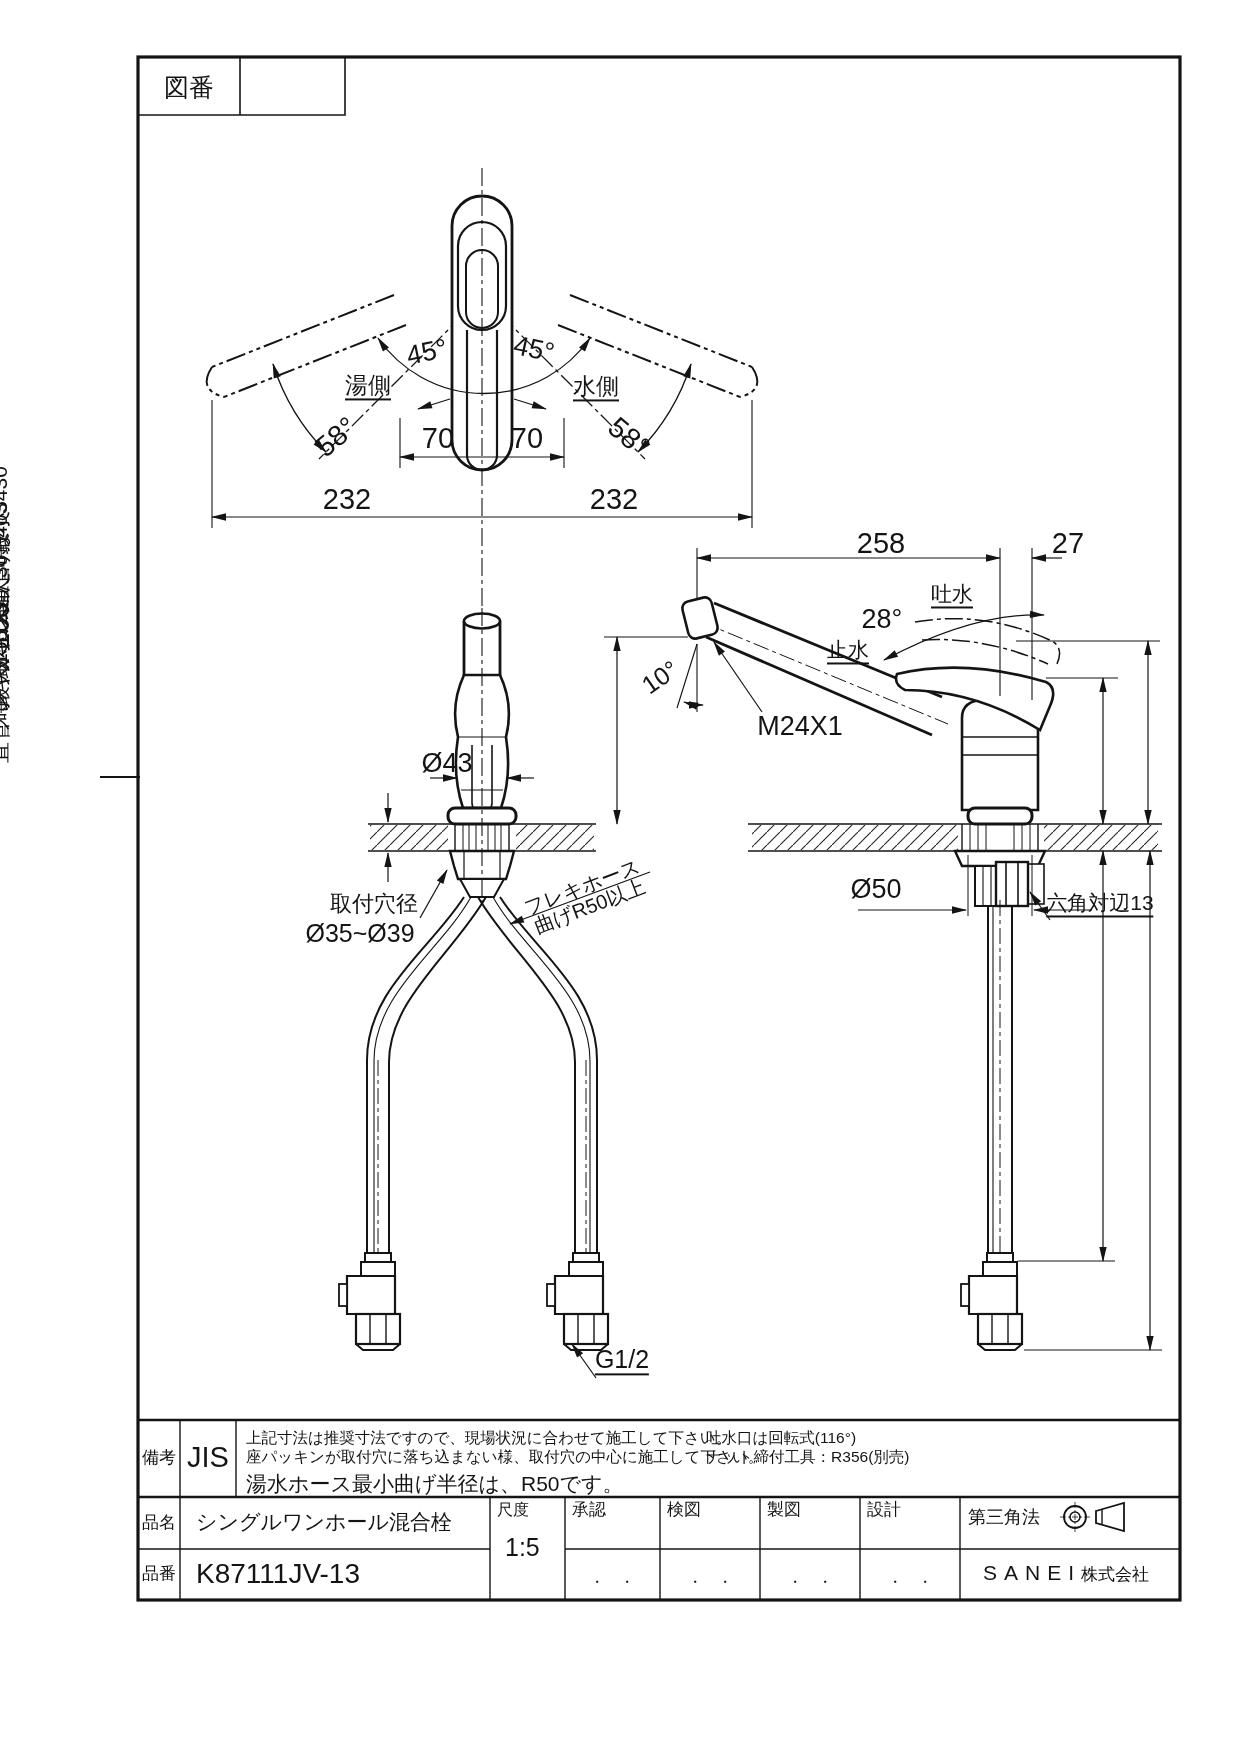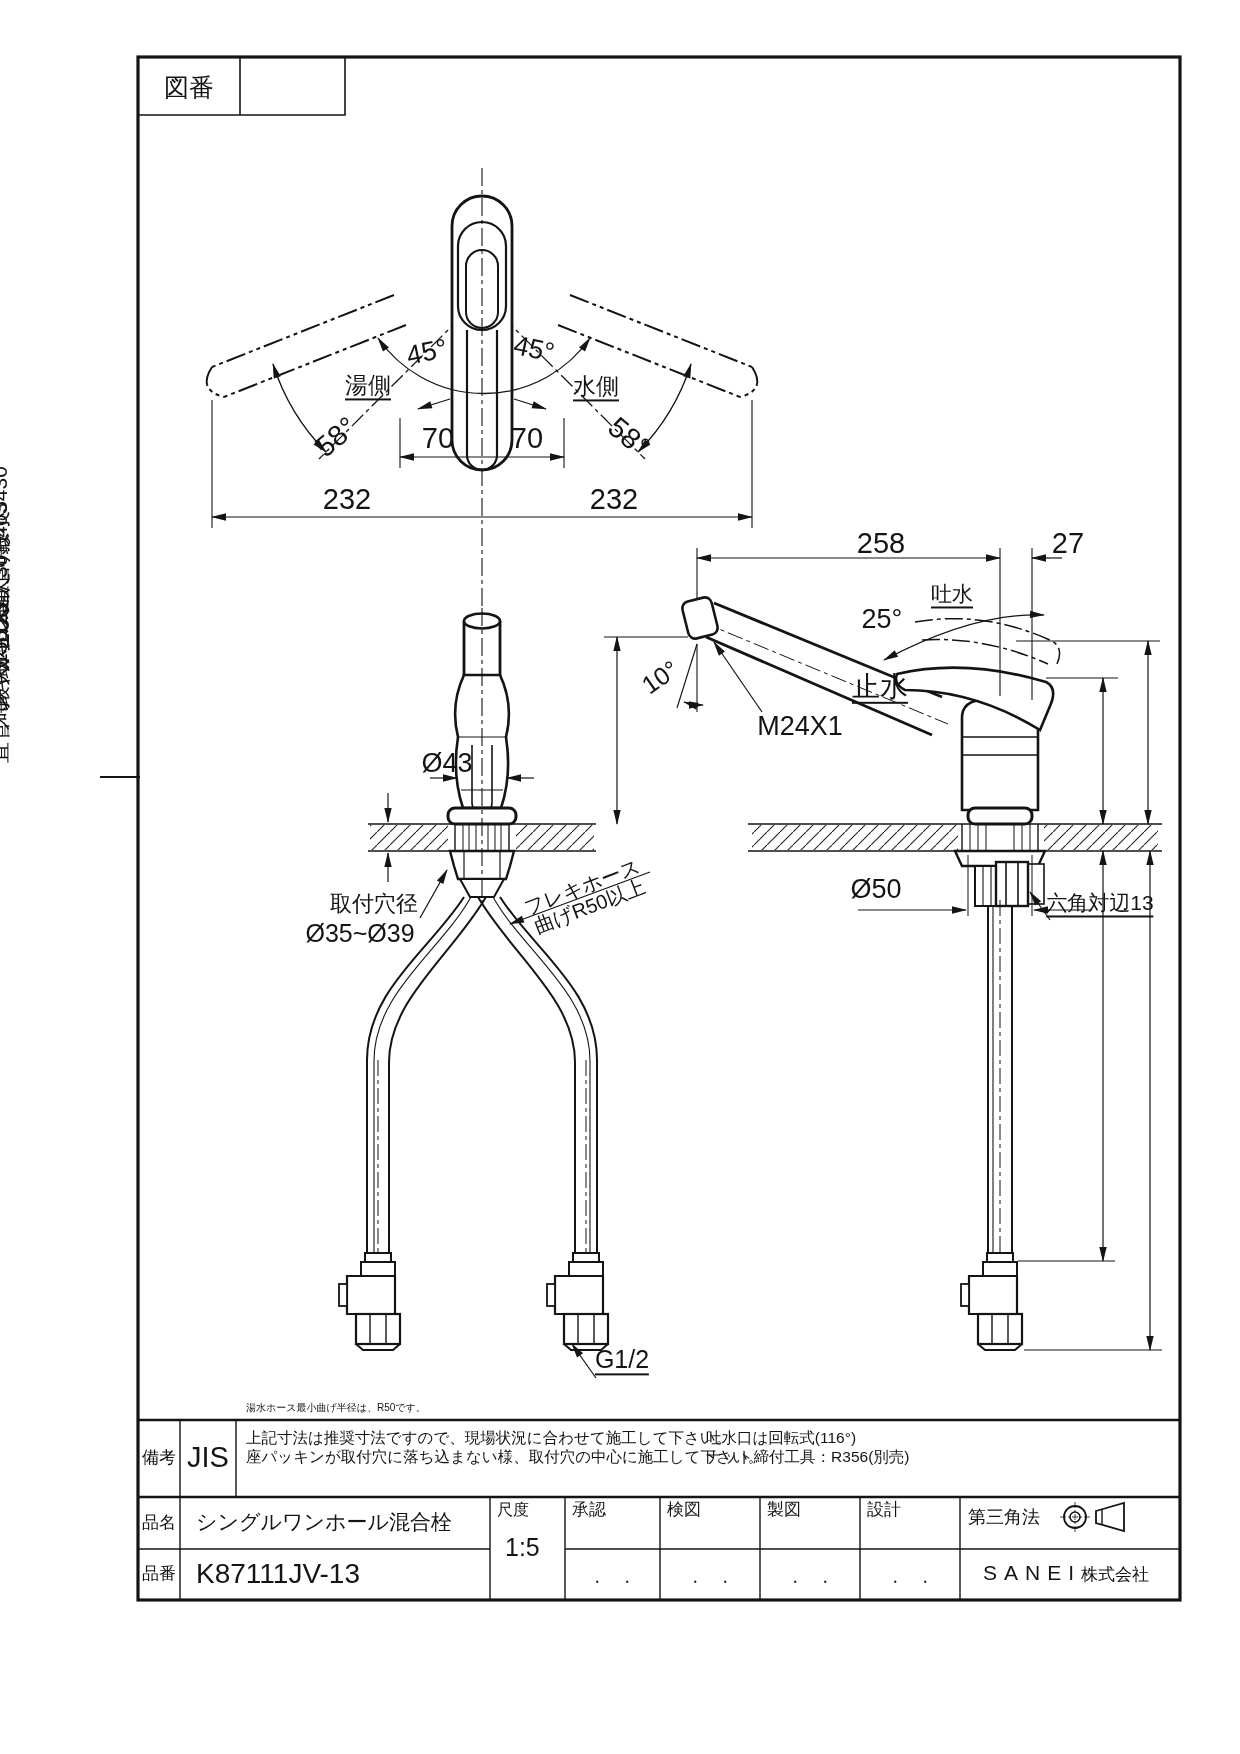--- a/index.html
+++ b/index.html
@@ -286,38 +286,38 @@
 <div class="t b" style="left:374px;top:904px;font-size:22px;">取付穴径</div>
 <div class="t" style="left:360px;top:933px;font-size:25px;">Ø35~Ø39</div>
 <div class="t" style="left:586px;top:897px;font-size:20px;text-align:center;transform:translate(-50%,-50%) rotate(-21deg);">
   <div>フレキホース</div>
   <div>曲げR50以上</div>
 </div>
 <div class="t u" style="left:622px;top:1361px;font-size:25px;">G1/2</div>
 
 <div class="t" style="left:848px;top:543px;font-size:29px;margin-left:33px;">258</div>
 <div class="t" style="left:1068px;top:543px;font-size:29px;">27</div>
-<div class="t" style="left:882px;top:619px;font-size:27px;">25°</div>
+<div class="t" style="left:882px;top:619px;font-size:27px;">28°</div>
 <div class="t u b" style="left:952px;top:596px;font-size:21px;">吐水</div>
-<div class="t u b" style="left:848px;top:688px;font-size:28px;margin-left:32px;">止水</div>
+<div class="t u b" style="left:848px;top:652px;font-size:21px;">止水</div>
 <div class="t" style="left:660px;top:677px;font-size:25px;transform:translate(-50%,-50%) rotate(-35deg);">10°</div>
 <div class="v" style="left:606px;top:737px;font-size:27px;">160</div>
 <div class="t" style="left:800px;top:726px;font-size:27px;">M24X1</div>
 <div class="v" style="left:1086px;top:741px;font-size:21px;">最小123</div>
 <div class="v" style="left:1131px;top:722px;font-size:21px;">最大155</div>
 <div class="t" style="left:876px;top:889px;font-size:27px;">Ø50</div>
 <div class="t u" style="left:1100px;top:905px;font-size:21px;">六角対辺13</div>
 <div class="v" style="left:1080px;top:1090px;font-size:21px;">フレキホース直管時 403</div>
 <div class="v" style="left:1132px;top:1110px;font-size:21px;">直管時パッキン当たりまで 430</div>
 
 <div class="t" style="left:159px;top:1458px;font-size:17px;">備考</div>
 <div class="t" style="left:208px;top:1457px;font-size:29px;">JIS</div>
 <div class="tl b" style="left:246px;top:1438px;font-size:15.5px;">上記寸法は推奨寸法ですので、現場状況に合わせて施工して下さい。</div>
 <div class="tl b" style="left:246px;top:1457px;font-size:15.5px;">座パッキンが取付穴に落ち込まない様、取付穴の中心に施工して下さい。</div>
-<div class="tl b" style="left:246px;top:1408px;font-size:10px;text-align:center;">湯水ホース最小曲げ半径は、R50です。</div>
+<div class="tl b" style="left:246px;top:1484px;font-size:21px;text-align:center;">湯水ホース最小曲げ半径は、R50です。</div>
 <div class="tl b" style="left:706px;top:1438px;font-size:15.5px;">吐水口は回転式(116°)</div>
 <div class="tl b" style="left:706px;top:1457px;font-size:15.5px;">ナット締付工具：R356(別売)</div>
 
 <div class="t" style="left:159px;top:1523px;font-size:17px;text-align:right;">品名</div>
 <div class="tl b" style="left:196px;top:1522px;font-size:21px;">シングルワンホール混合栓</div>
 <div class="t" style="left:159px;top:1574px;font-size:17px;">品番</div>
 <div class="tl" style="left:196px;top:1574px;font-size:28px;">K87111JV-13</div>
 <div class="tl" style="left:497px;top:1510px;font-size:16px;">尺度</div>
 <div class="tl" style="left:505px;top:1547px;font-size:25px;">1:5</div>
 <div class="tl" style="left:572px;top:1510px;font-size:17px;">承認</div>

